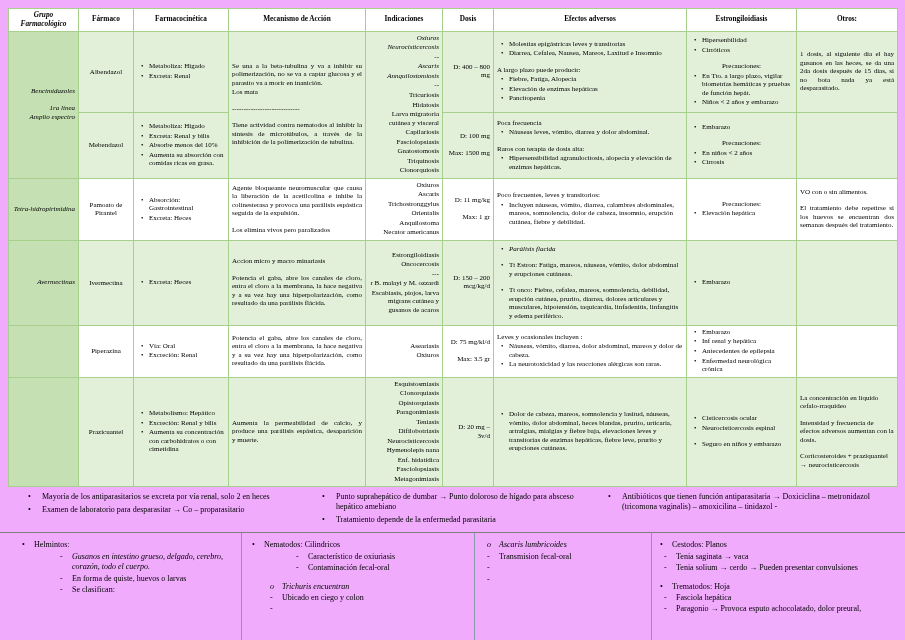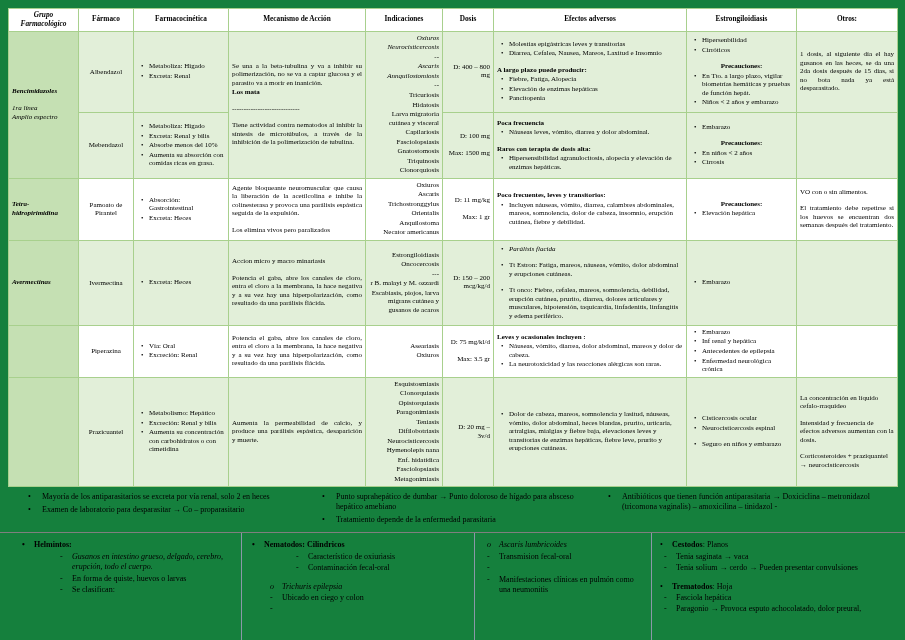--- a/index.html
+++ b/index.html
@@ -1,33 +1,33 @@
 <!DOCTYPE html>
 <html><head>
 <meta charset="utf-8">
 <style>
   html,body{margin:0;padding:0;background:#fff;}
   .page{
-    position:relative;width:905px;height:640px;background:#15803d;box-sizing:border-box;
+    position:relative;width:905px;height:640px;background:#f0abfc;box-sizing:border-box;
     padding:8px 8px 10px 8px;color:#000;
     font-family:"Liberation Serif","DejaVu Serif",serif;
   }
   
   table.main{border-collapse:collapse;table-layout:fixed;width:889px;font-size:7px;line-height:1.22;}
   table.main th,table.main td{border:1px solid #a8d08d;padding:2px 3px;vertical-align:middle;box-sizing:border-box;overflow:hidden;}
   table.main th{font-weight:bold;text-align:center;font-size:7.3px;background:#fff;}
   th.ital{font-style:italic;}
   tr.light td{background:#e2efd9;}
   tr.white td{background:#ffffff;}
-  td.group{background:#c5e0b3 !important;text-align:left;}
+  td.group{background:#c5e0b3 !important;text-align:right;}
   td.drug{font-weight:normal;text-align:center;}
   td.va-t{vertical-align:top;}
   
   .blk{margin:0;}
-  .bd{font-weight:bold;}
+  .bd{font-weight:normal;}
   .it{font-style:italic;}
   .ct{text-align:center;}
   .jf{text-align:justify;}
   .gap{height:6px;}
   .bul,.dash,.dash2,.circ{display:flex;}
   .mk{flex:0 0 8px;width:8px;}
   .tx{flex:1 1 auto;}
   .ctr .blk{text-align:right;}
   table.main .bul{padding-left:4px;}
   table.main .blk{margin-bottom:1px;}
@@ -497,21 +497,21 @@
   </div>
 
   <div class="classif">
     <div class="cc1">
         <div class="blk bul bd">
           <span class="mk">•</span>
           <span class="tx">Helmintos:</span>
         </div>
         <div class="blk dash it">
           <span class="mk">-</span>
-          <span class="tx">Gusanos en intestino grueso, delgado, cerebro, erupción, todo el cuerpo.</span>
+          <span class="tx">Gusanos en intestino grueso, delgado, cerebro, corazón, todo el cuerpo.</span>
         </div>
         <div class="blk dash">
           <span class="mk">-</span>
           <span class="tx">En forma de quiste, huevos o larvas</span>
         </div>
         <div class="blk dash">
           <span class="mk">-</span>
           <span class="tx">Se clasifican:</span>
         </div>
       </div>
@@ -524,21 +524,21 @@
           <span class="mk">-</span>
           <span class="tx">Característico de oxiuriasis</span>
         </div>
         <div class="blk dash2">
           <span class="mk">-</span>
           <span class="tx">Contaminación fecal-oral</span>
         </div>
         <div class="blk gap"></div>
         <div class="blk circ it">
           <span class="mk">o</span>
-          <span class="tx">Trichuris epilepsia</span>
+          <span class="tx">Trichuris encuentran</span>
         </div>
         <div class="blk dash">
           <span class="mk">-</span>
           <span class="tx">Ubicado en ciego y colon</span>
         </div>
         <div class="blk dash">
           <span class="mk">-</span>
         </div>
       </div>
     <div class="cc3">
@@ -548,21 +548,20 @@
         </div>
         <div class="blk dash">
           <span class="mk">-</span>
           <span class="tx">Transmision fecal-oral</span>
         </div>
         <div class="blk dash">
           <span class="mk">-</span>
         </div>
         <div class="blk dash">
           <span class="mk">-</span>
-          <span class="tx">Manifestaciones clínicas en pulmón como una neumonitis</span>
         </div>
       </div>
     <div class="cc4">
         <div class="blk bul">
           <span class="mk">•</span>
           <span class="tx"><span class="bd">Cestodos</span>: Planos</span>
         </div>
         <div class="blk dash">
           <span class="mk">-</span>
           <span class="tx">Tenia saginata → vaca</span>

